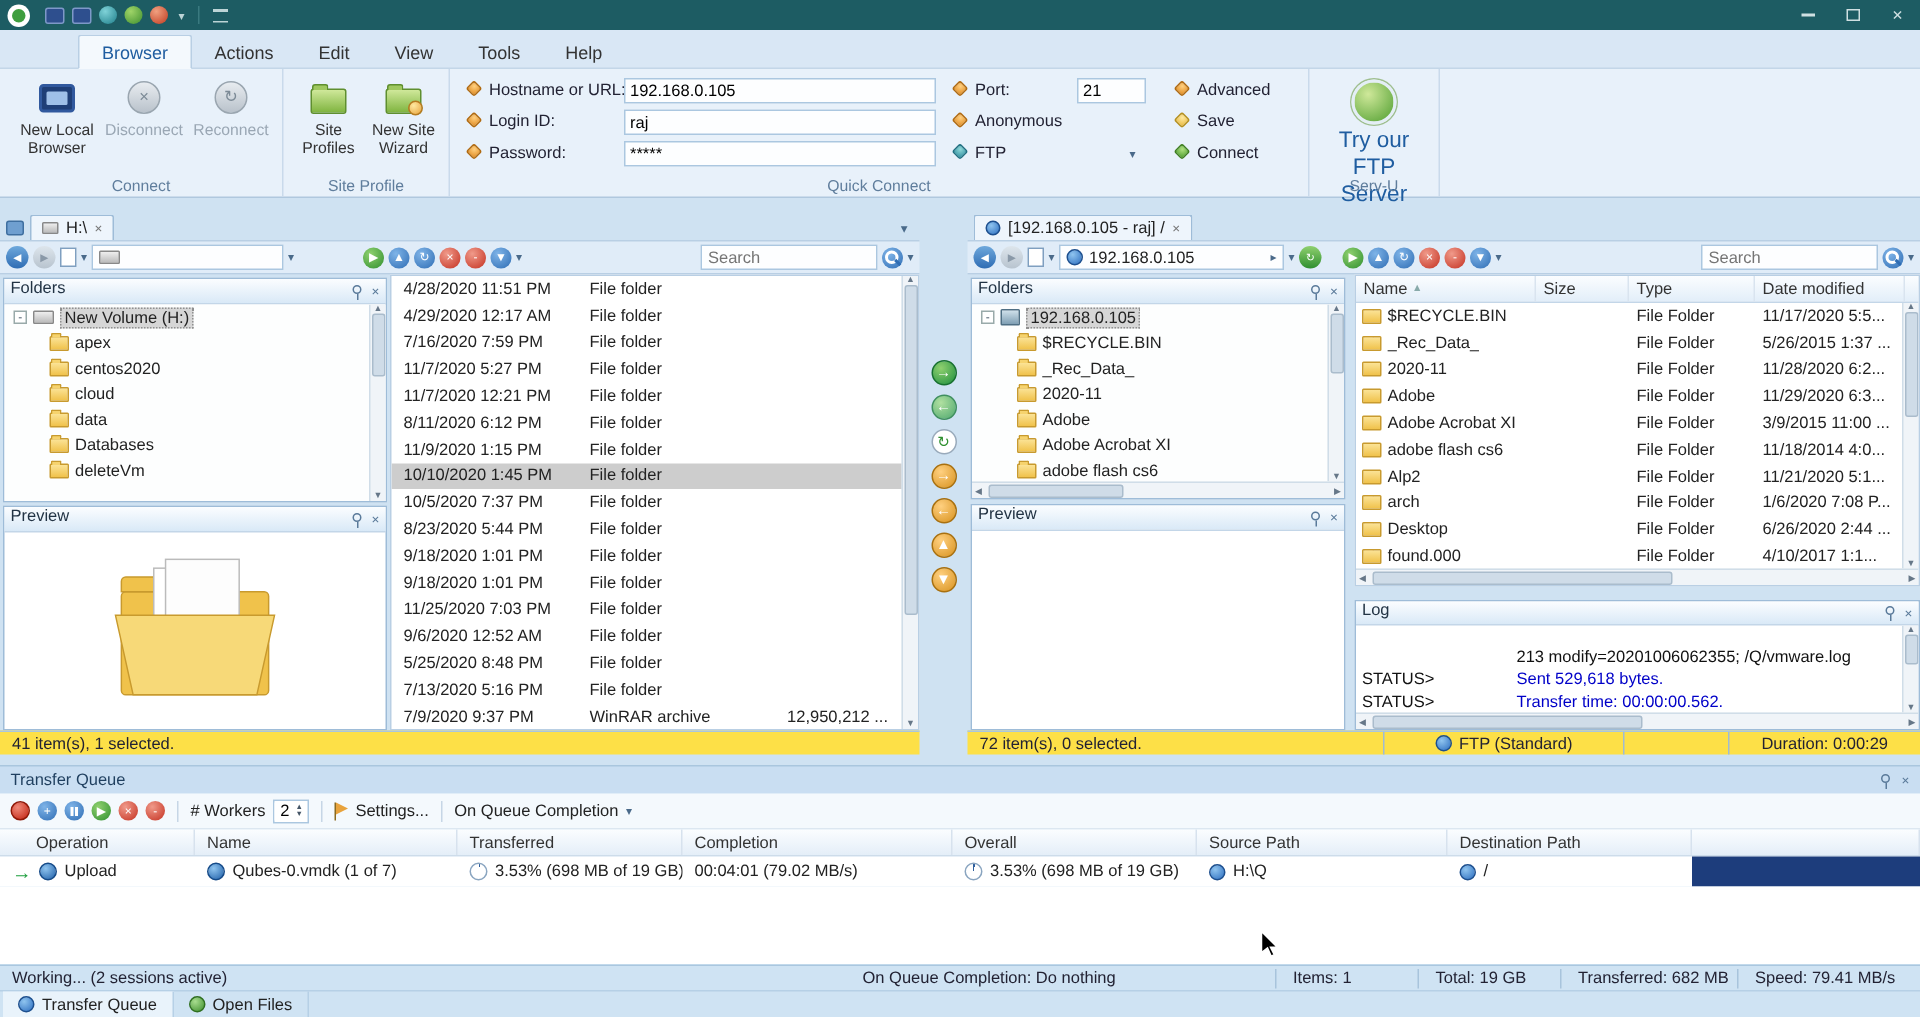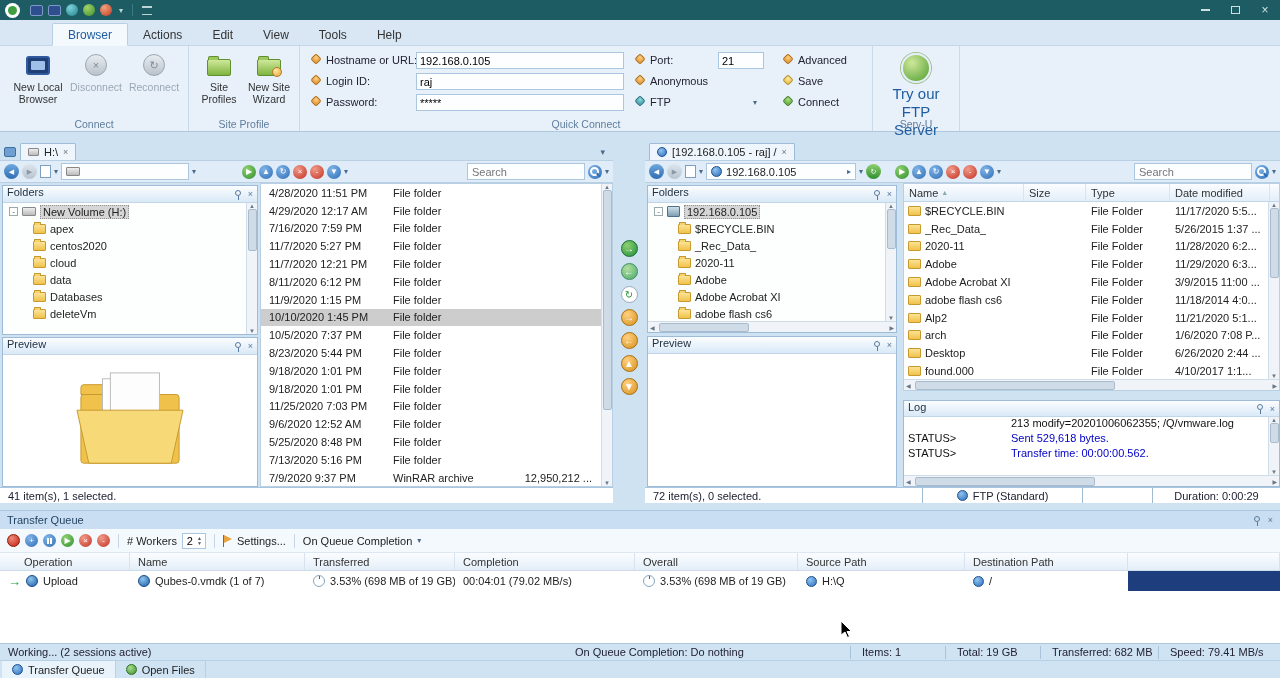--- a/index.html
+++ b/index.html
@@ -125,21 +125,21 @@
 .rname{width:120px;display:flex;align-items:center;gap:4px;padding-left:4px}
 .rsize{width:62px}.rtype{width:84px;padding-left:5px}.rdate{width:100px;padding-left:5px}
 
 
 .logline{font-size:11px;height:15px;display:flex;white-space:nowrap;padding-left:4px}
 .logline .pfx{width:103px;color:#111;flex:0 0 auto}
 .logline .val{color:#0000c8}
 .logline .val.black{color:#111}
 
 
-.pstatus{position:absolute;left:0;right:0;top:347px;height:16px;background:#ffffff;border-top:1px solid #a9c6de;display:flex;align-items:center;font-size:11px;color:#223;padding-left:8px}
+.pstatus{position:absolute;left:0;right:0;top:347px;height:16px;background:#fde047;border-top:1px solid #a9c6de;display:flex;align-items:center;font-size:11px;color:#223;padding-left:8px}
 .pstatus .seg{border-left:1px solid #9fbbd4;height:100%;display:flex;align-items:center;justify-content:center;gap:5px}
 
 
 .mid{position:absolute;left:613px;top:0;width:32px;height:363px;display:flex;flex-direction:column;align-items:center;padding-top:100px;gap:6px}
 .midbtn{width:17px;height:17px;border-radius:50%;display:flex;align-items:center;justify-content:center;color:#fff;font-size:10px;flex:0 0 auto}
 .mb-green{background:radial-gradient(circle at 35% 30%,#8fd06f,#1f8f3f);border:1px solid #187030}
 .mb-green2{background:radial-gradient(circle at 35% 30%,#b0e0a0,#4fa86f);border:1px solid #3f8f5f}
 .mb-white{background:#fff;border:1px solid #9ab;color:#2f8f2f}
 .mb-amber{background:radial-gradient(circle at 35% 30%,#ffd080,#d8921f);border:1px solid #a87010}
 
@@ -721,21 +721,21 @@
 
     <div class="panel" style="left:258px;top:260px;width:377px;height:87px">
       <div class="panel-h" style="height:16px">
           <span>Log</span>
         <span class="sp">
             <span class="pin"></span>
             <span class="px">×</span>
           </span>
       </div>
       <div style="position:relative;height:calc(100% - 16px);overflow:hidden">
-        <div style="padding-top:0">
+        <div style="padding-top:15px">
           <div class="logline">
               <span class="pfx"></span>
               <span class="val black">213 modify=20201006062355; /Q/vmware.log</span>
             </div>
           <div class="logline">
               <span class="pfx">STATUS&gt;</span>
               <span class="val">Sent 529,618 bytes.</span>
             </div>
           <div class="logline">
               <span class="pfx">STATUS&gt;</span>

